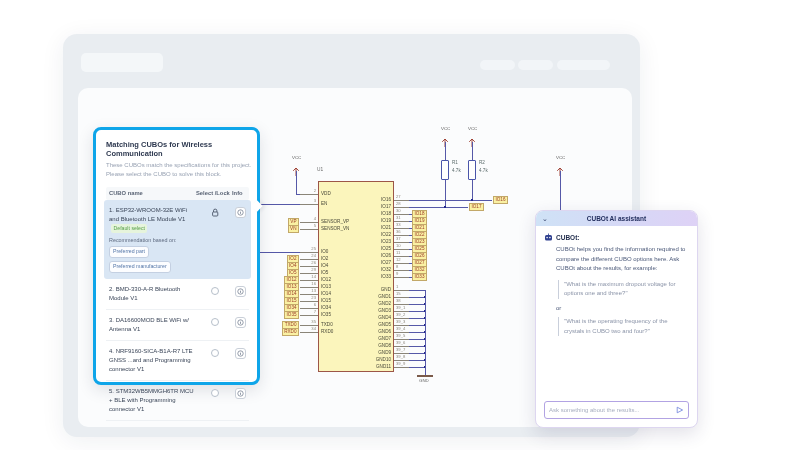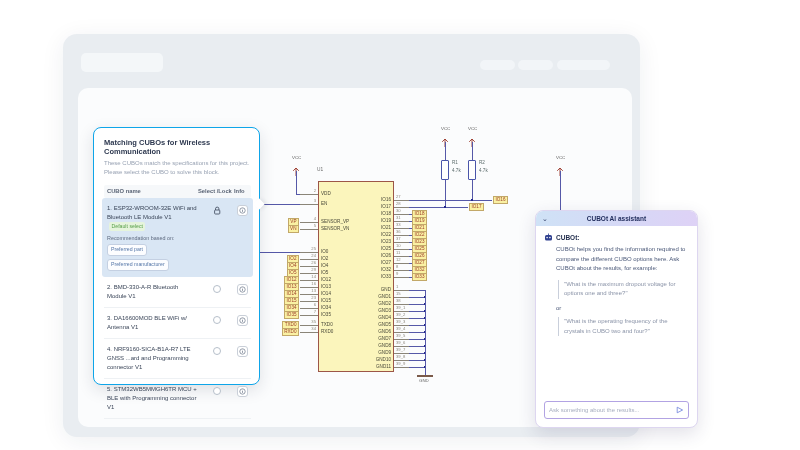--- a/index.html
+++ b/index.html
@@ -18,21 +18,21 @@
             background:#fbfcfd; border-radius:10px; }
 
   
   .schematic { position:absolute; left:0; top:0; width:800px; height:450px; z-index:2; }
   .ic { position:absolute; left:318px; top:181px; width:76px; height:191px;
         background:#fbf5bc; border:1px solid #9c5648; }
   .refdes { position:absolute; left:317px; top:167px; font-size:4.8px; color:#6a6a6a; }
 
   
   .panel-left { position:absolute; left:93px; top:127px; width:167px; height:258px;
-        background:#ffffff; border:1px solid #0ea5e9; border-radius:8px; z-index:5;
+        background:#ffffff; border:3px solid #0ea5e9; border-radius:8px; z-index:5;
         box-shadow:0 5px 16px rgba(30,40,60,.13); padding:10px 8px 8px 10px; }
   .pl-title { font-size:7.5px; font-weight:bold; color:#2e3950; }
   .pl-sub { margin-top:3px; font-size:6px; line-height:1.55; color:#98a2b3; width:146px; }
   .pl-head { margin-top:7px; height:13px; background:#f6f8fa; border-radius:2px;
         display:flex; align-items:center; font-size:5.8px; color:#5a6475; font-weight:bold; }
   .pl-head .c-name { flex:1; padding-left:3px; }
   .pl-head .c-sel { width:36px; } .pl-head .c-info { width:17px; }
   .cubo-row { display:flex; align-items:flex-start; padding:6px 0 6px 3px;
         border-bottom:1px solid #eef1f4; }
   .cubo-row.sel { background:#d9e6f4; border-radius:3px; border-bottom:none; margin:0 -2px; padding:6px 2px 6px 5px;}

